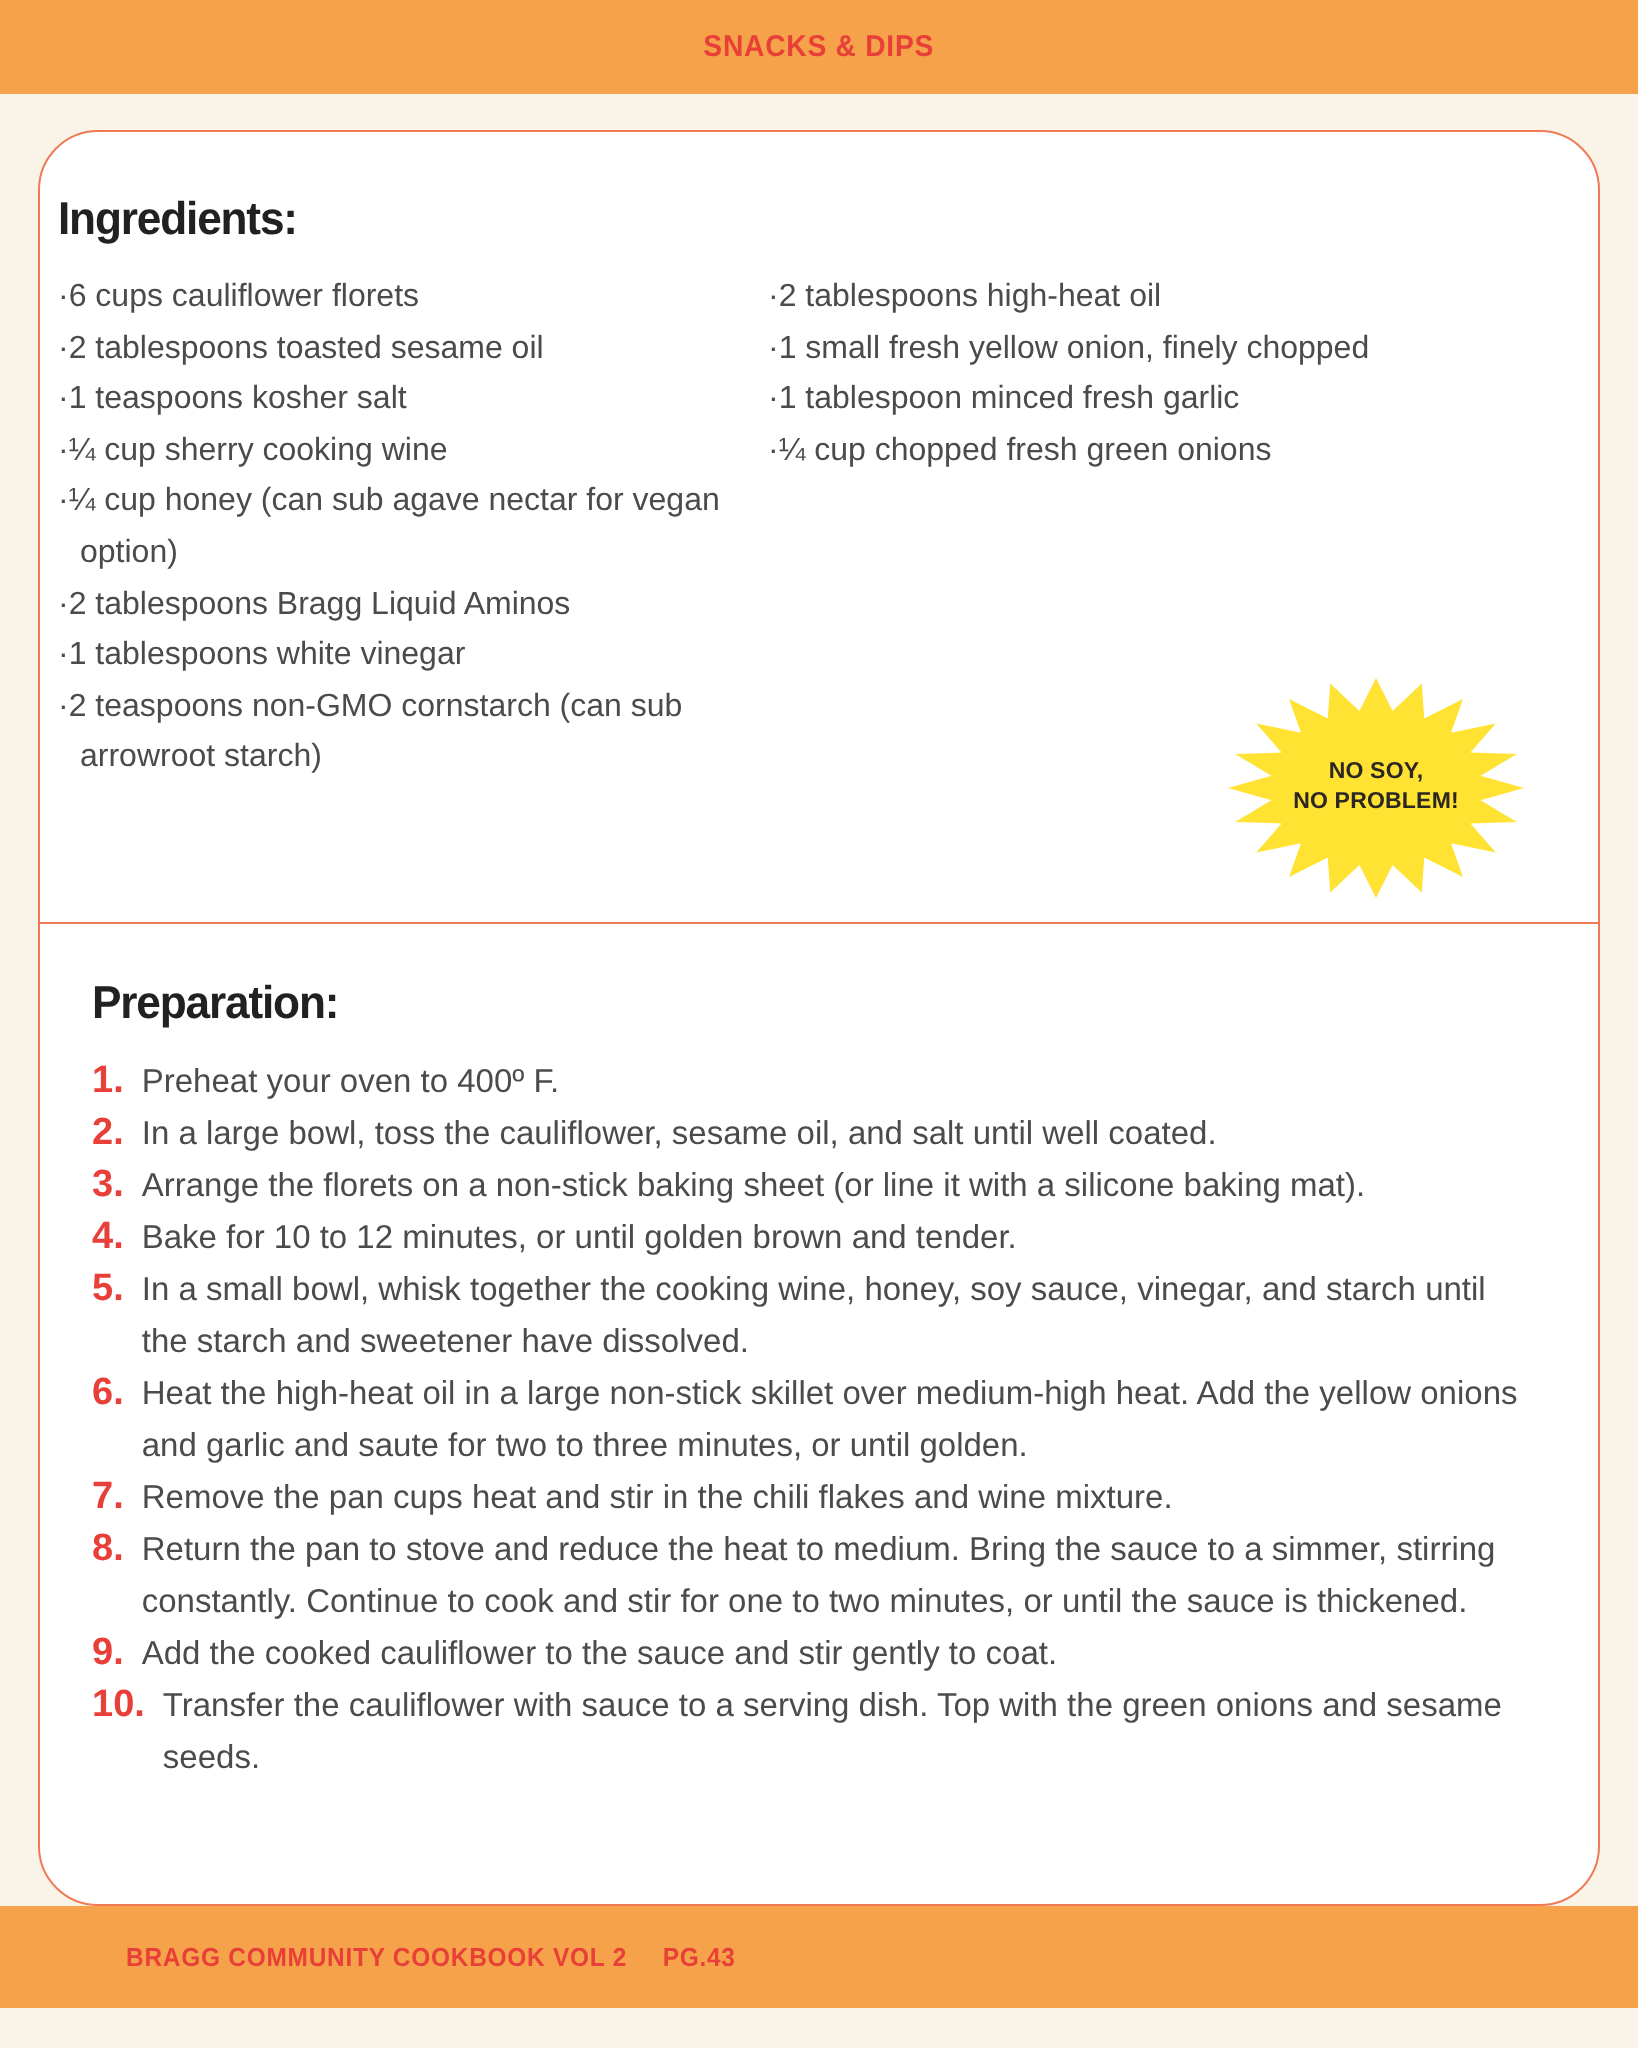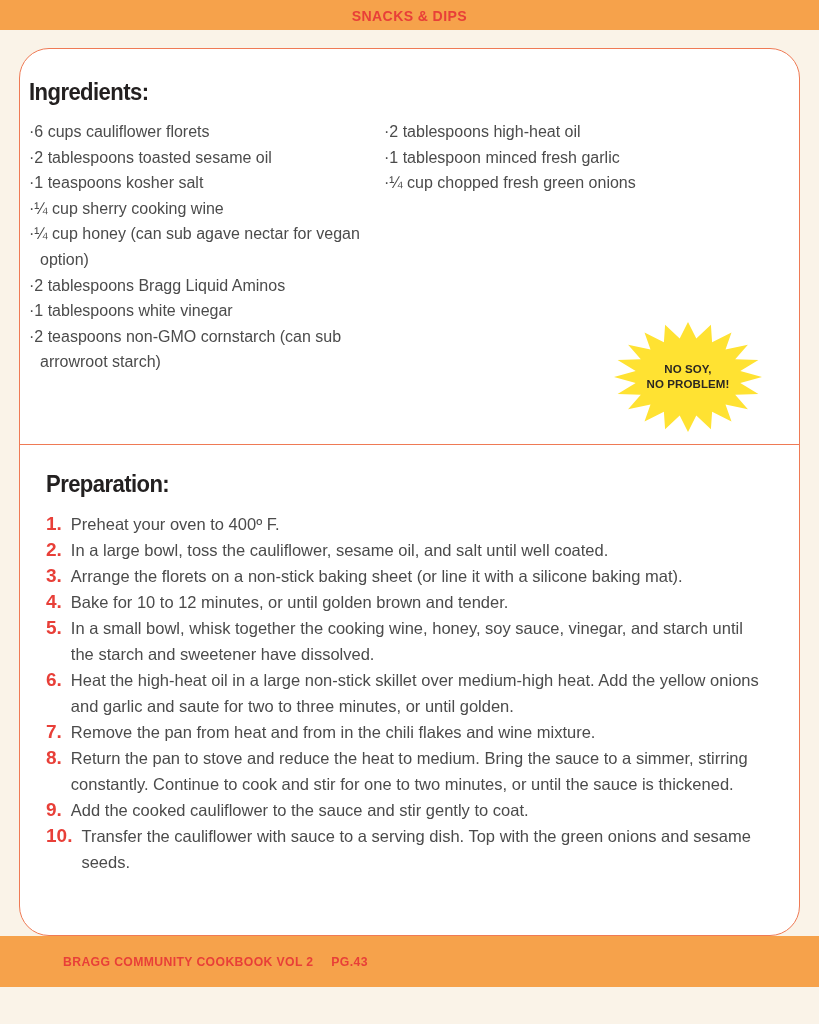--- a/index.html
+++ b/index.html
@@ -9,21 +9,21 @@
     background: #faf3e8;
     overflow: hidden;
   }
   .band {
     width: 100%;
     background: #f6a24b;
     display: flex;
     align-items: center;
   }
   .band.header {
-    height: 30px;
+    height: 47px;
     justify-content: center;
   }
   .band.footer {
     height: 51px;
     justify-content: flex-start;
     padding: 0 20px 0 63px;
   }
   .band-text {
     color: #e83f38;
     font-weight: bold;
@@ -132,20 +132,21 @@
           <li>2 tablespoons toasted sesame oil</li>
           <li>1 teaspoons kosher salt</li>
           <li>¼ cup sherry cooking wine</li>
           <li>¼ cup honey (can sub agave nectar for vegan option)</li>
           <li>2 tablespoons Bragg Liquid Aminos</li>
           <li>1 tablespoons white vinegar</li>
           <li>2 teaspoons non-GMO cornstarch (can sub arrowroot starch)</li>
         </ul>
       <ul class="ingredient-list col-right" id="ing-right">
           <li>2 tablespoons high-heat oil</li>
+          <li>1 small fresh yellow onion, finely chopped</li>
           <li>1 tablespoon minced fresh garlic</li>
           <li>¼ cup chopped fresh green onions</li>
         </ul>
     </div>
 
     <div class="starburst">
       <svg id="star-svg" width="150" height="112" viewBox="0 0 150 112">
         <polygon id="star-poly" fill="#ffe232" points="75.0,1.0 83.3,17.5 97.9,3.7 99.1,21.3 118.5,11.5 112.5,28.4 134.9,23.7 122.2,38.3 145.4,39.0 127.3,49.9 149.0,56.0 127.3,62.1 145.4,73.0 122.2,73.7 134.9,88.3 112.5,83.6 118.5,100.5 99.1,90.7 97.9,108.3 83.3,94.5 75.0,111.0 66.7,94.5 52.1,108.3 50.9,90.7 31.5,100.5 37.5,83.6 15.1,88.3 27.8,73.7 4.6,73.0 22.7,62.1 1.0,56.0 22.7,49.9 4.6,39.0 27.8,38.3 15.1,23.7 37.5,28.4 31.5,11.5 50.9,21.3 52.1,3.7 66.7,17.5"></polygon>
       </svg>
       <div class="starburst-label">
@@ -177,21 +178,21 @@
         <li>
           <span class="step-num">5.</span>
           <span class="step-text">In a small bowl, whisk together the cooking wine, honey, soy sauce, vinegar, and starch until the starch and sweetener have dissolved.</span>
         </li>
         <li>
           <span class="step-num">6.</span>
           <span class="step-text">Heat the high-heat oil in a large non-stick skillet over medium-high heat. Add the yellow onions and garlic and saute for two to three minutes, or until golden.</span>
         </li>
         <li>
           <span class="step-num">7.</span>
-          <span class="step-text">Remove the pan from heat and from in the chili flakes and wine mixture.</span>
+          <span class="step-text">Remove the pan cups heat and stir in the chili flakes and wine mixture.</span>
         </li>
         <li>
           <span class="step-num">8.</span>
           <span class="step-text">Return the pan to stove and reduce the heat to medium. Bring the sauce to a simmer, stirring constantly. Continue to cook and stir for one to two minutes, or until the sauce is thickened.</span>
         </li>
         <li>
           <span class="step-num">9.</span>
           <span class="step-text">Add the cooked cauliflower to the sauce and stir gently to coat.</span>
         </li>
         <li>

